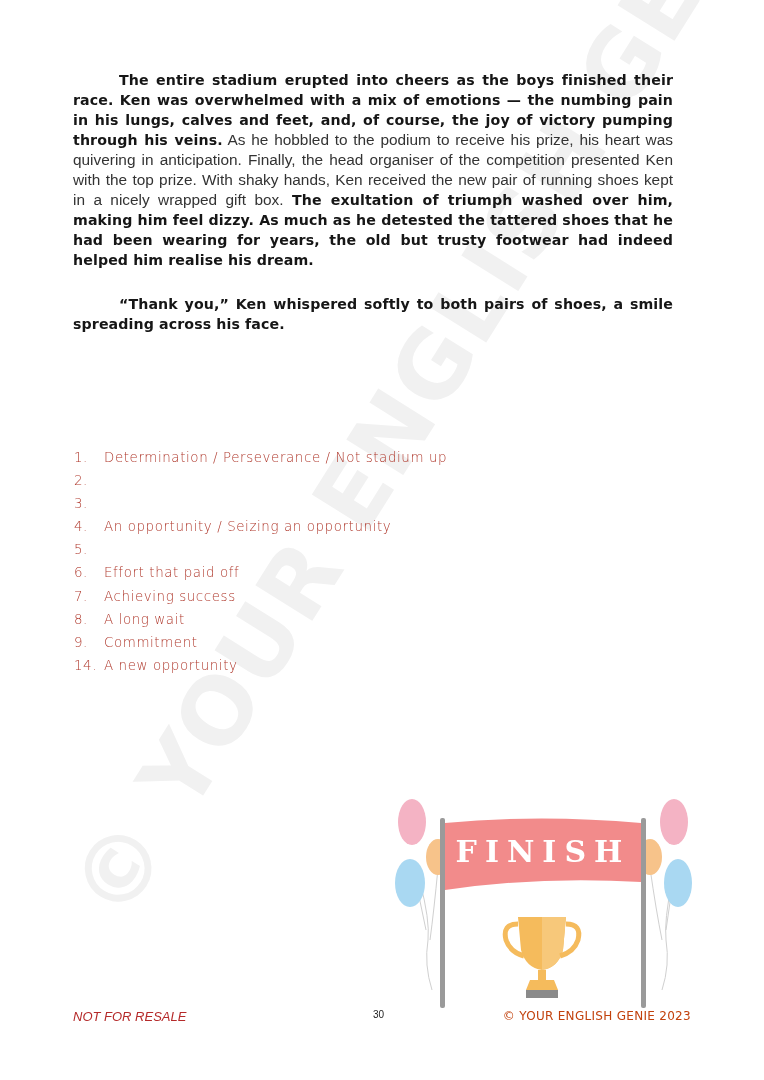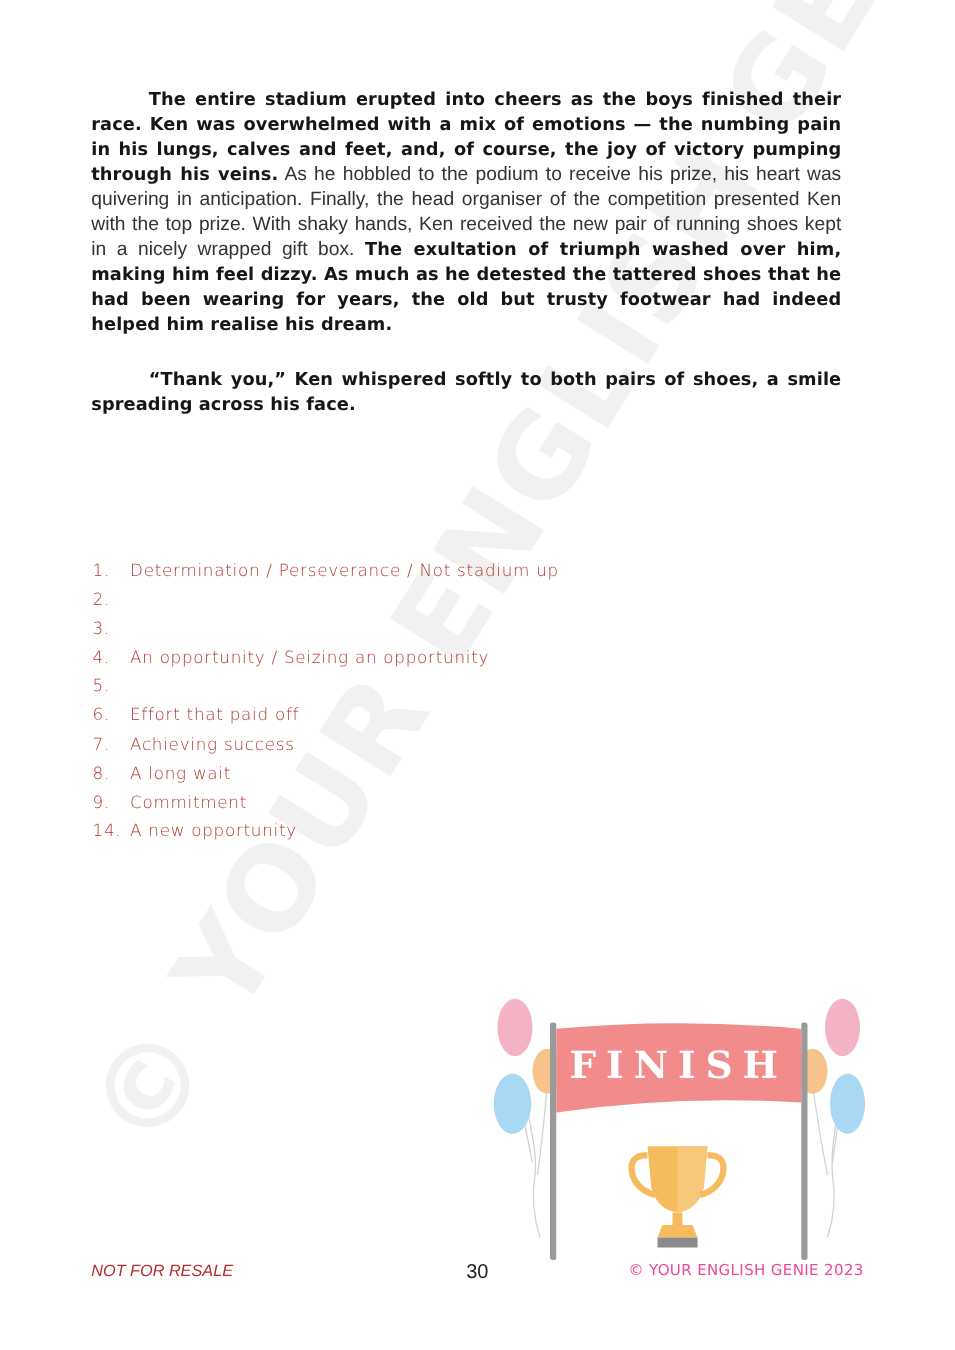--- a/index.html
+++ b/index.html
@@ -70,26 +70,26 @@
 
     .footer { position: absolute; top: 1009px; left: 0; width: 764px; height: 20px; z-index: 1; }
     .footer .left {
       position: absolute; left: 73px; top: 0;
       font-family: "Liberation Sans", sans-serif; font-style: italic;
       font-size: 13px; color: #b52a2a;
     }
     .footer .center {
       position: absolute; left: 373px; top: 0;
       font-family: "Liberation Sans", sans-serif;
-      font-size: 16px; color: #222;
+      font-size: 10px; color: #222;
     }
     .footer .right {
       position: absolute; right: 73px; top: 0;
       font-family: "DejaVu Sans", sans-serif;
-      font-size: 12px; color: #ec4899; letter-spacing: 0.3px;
+      font-size: 12px; color: #c2410c; letter-spacing: 0.3px;
     }
   </style>
 </head>
 <body>
 
 <div class="page">
 
   <div class="watermark">© YOUR ENGLISH GENIE</div>
 
   <div class="story">

